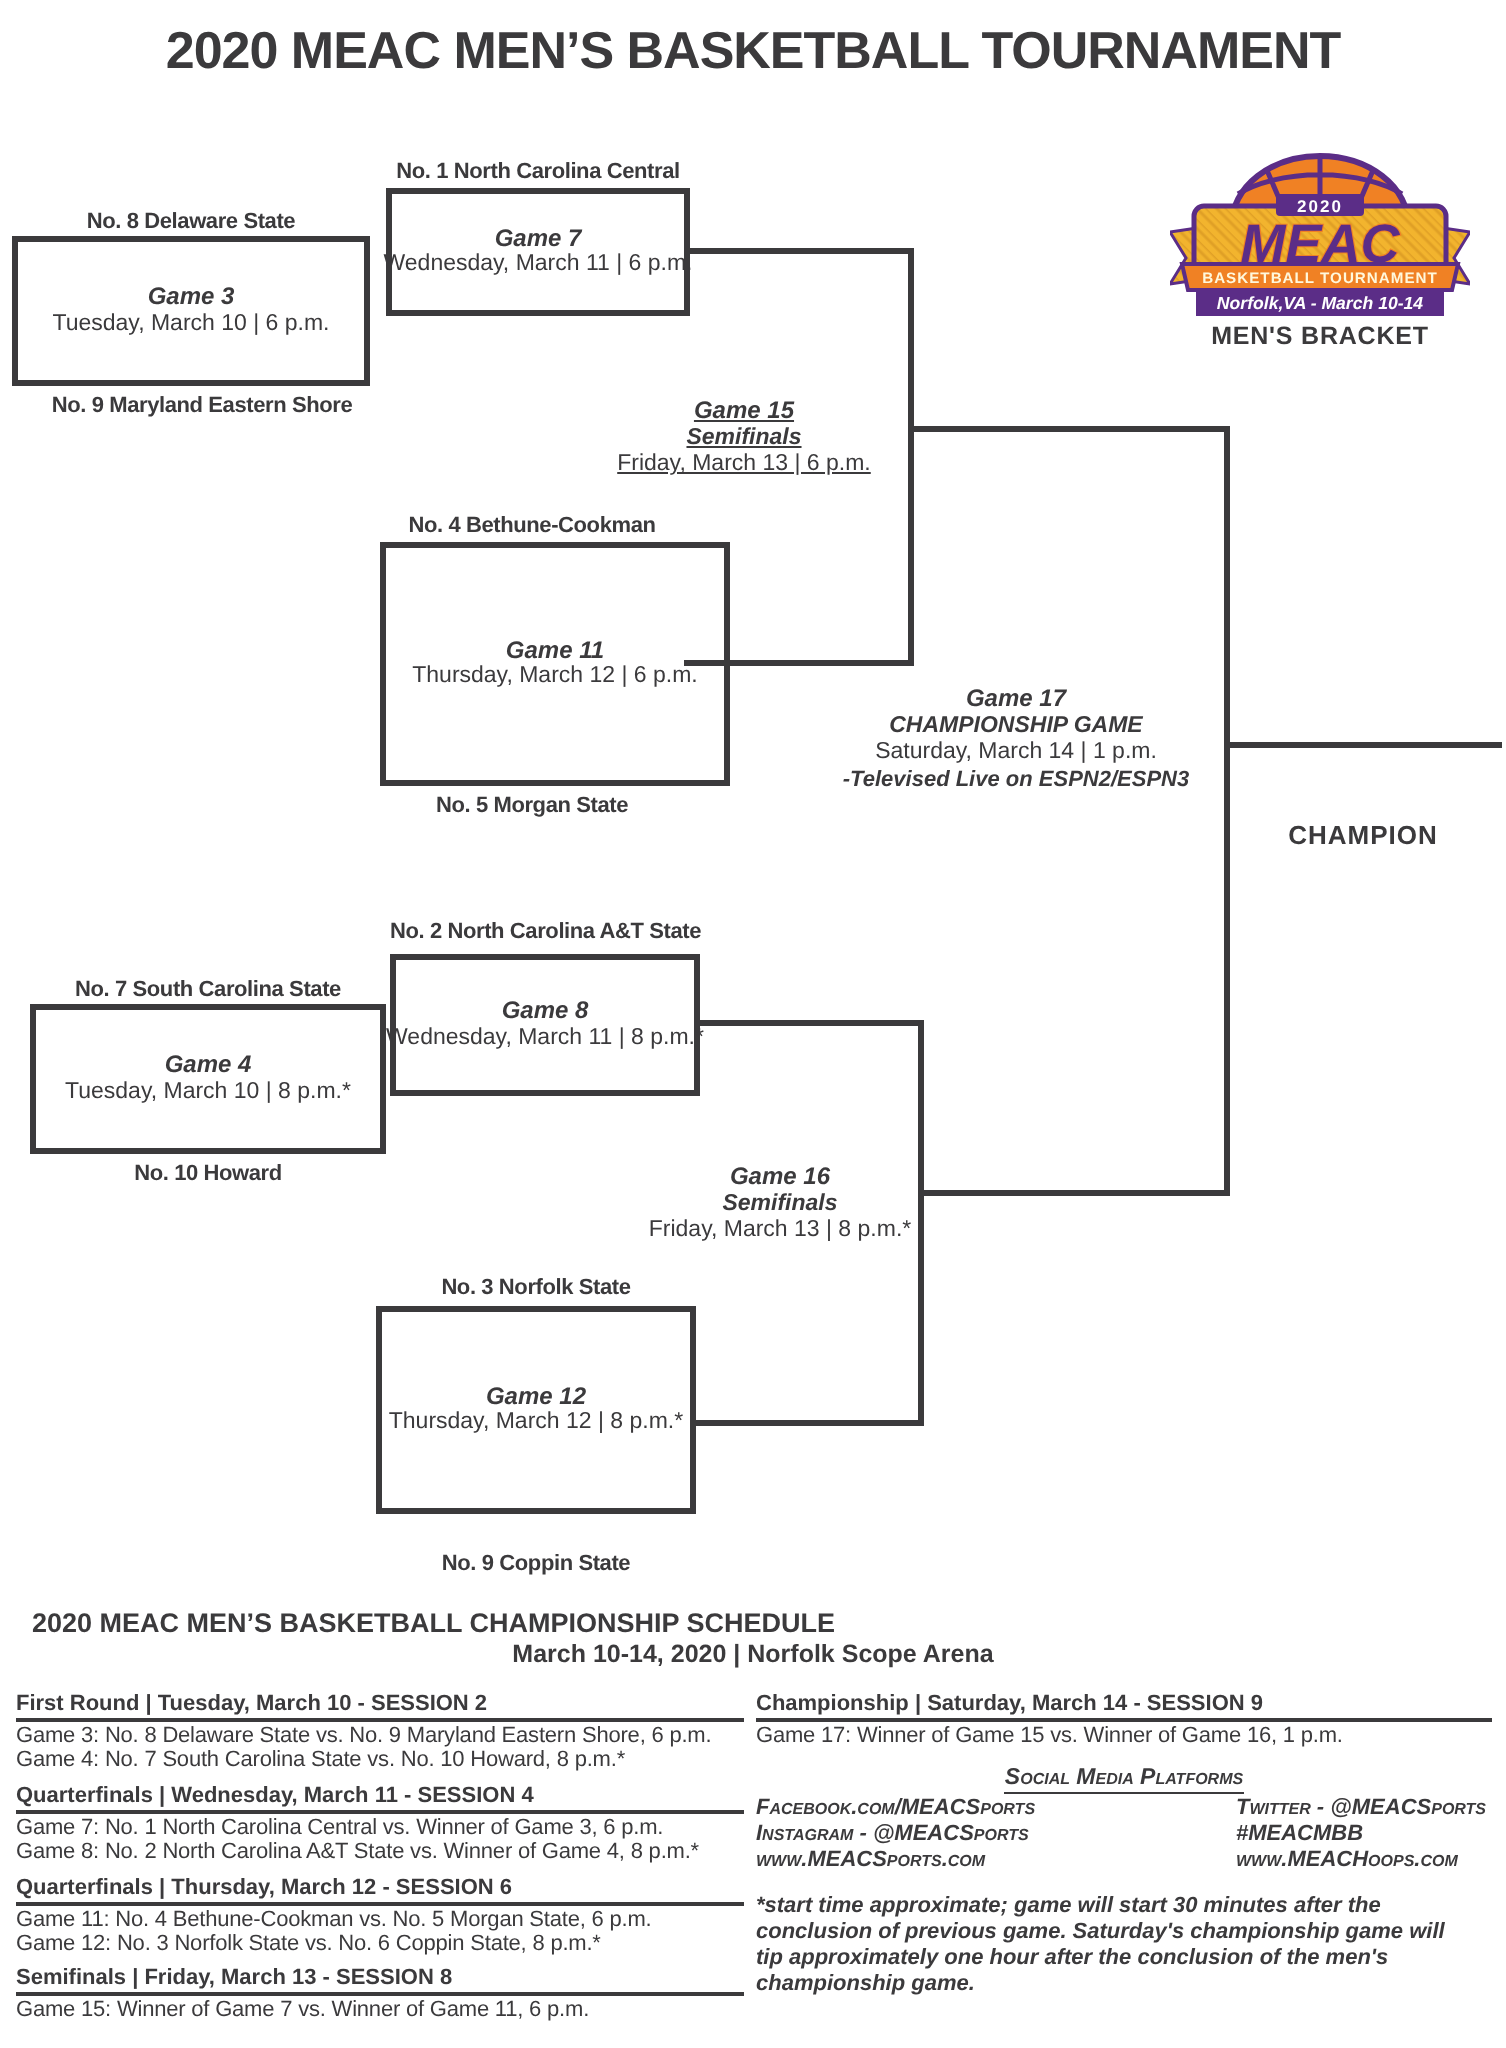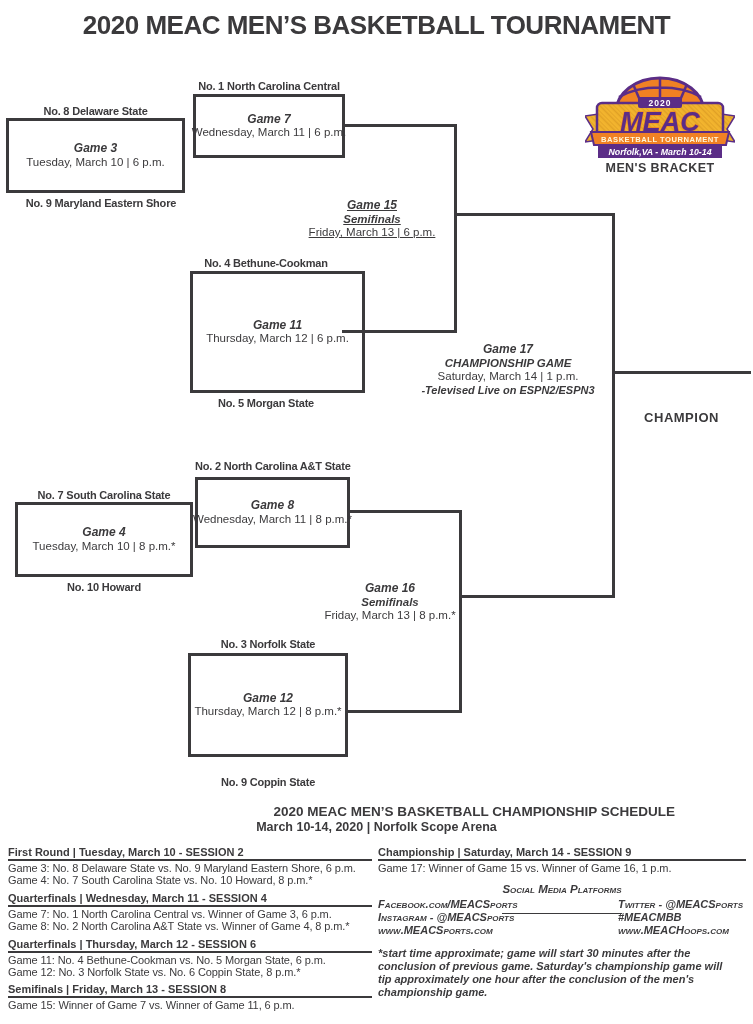--- a/index.html
+++ b/index.html
@@ -24,31 +24,31 @@
   .gtext{position:absolute;display:flex;flex-direction:column;justify-content:center;
          align-items:center;text-align:center;}
   .gtitle{font-size:12px;font-weight:bold;font-style:italic;line-height:13.5px;white-space:nowrap;}
   .ground{font-size:11.5px;font-weight:bold;font-style:italic;line-height:13.5px;white-space:nowrap;}
   .ginfo{font-size:11.5px;line-height:13.5px;white-space:nowrap;}
   .gnote{font-size:11px;font-weight:bold;font-style:italic;line-height:13.5px;white-space:nowrap;}
   .champ-label{position:absolute;font-size:13px;font-weight:bold;letter-spacing:0.5px;text-align:center;}
   .logo{position:absolute;left:585px;top:76px;}
   .logo-caption{position:absolute;left:575px;top:161px;width:170px;text-align:center;
         font-size:12.5px;font-weight:bold;letter-spacing:0.4px;}
-  .sched-title{position:absolute;left:0;top:804px;width:675px;text-align:right;
-        font-size:13.5px;font-weight:bold;}
+  .sched-title{position:absolute;left:0;top:804px;width:675px;text-align:left;
+        font-size:13.5px;font-weight:bold;padding-left:16px;}
   .sched-sub{position:absolute;left:0;top:820px;width:753px;text-align:center;
         font-size:12.5px;font-weight:bold;}
   .sched-col{position:absolute;font-size:11px;}
   .sec{margin-bottom:5px;}
   .sec-h{font-weight:bold;line-height:13px;border-bottom:2px solid var(--ink);margin-bottom:1px;}
   .sec-g{line-height:12.4px;letter-spacing:-0.1px;white-space:nowrap;}
   .social-h{font-style:italic;font-variant:small-caps;font-weight:bold;font-size:11.5px;
         text-align:center;margin-top:9px;}
-  .social-h span{border-bottom:1.5px solid var(--ink);padding-bottom:18px;}
+  .social-h span{border-bottom:1.5px solid var(--ink);padding-bottom:1px;}
   .social-cols{display:flex;margin-top:3px;}
   .social-left{flex:0 0 240px;}
   .social-right{flex:1;}
   .social-item{font-style:italic;font-variant:small-caps;font-weight:bold;font-size:11px;line-height:13px;}
   .disclaimer{margin-top:10px;width:352px;font-size:11px;font-weight:bold;font-style:italic;line-height:13px;}
 </style>
 </head>
 <body>
 
 <div class="page">

